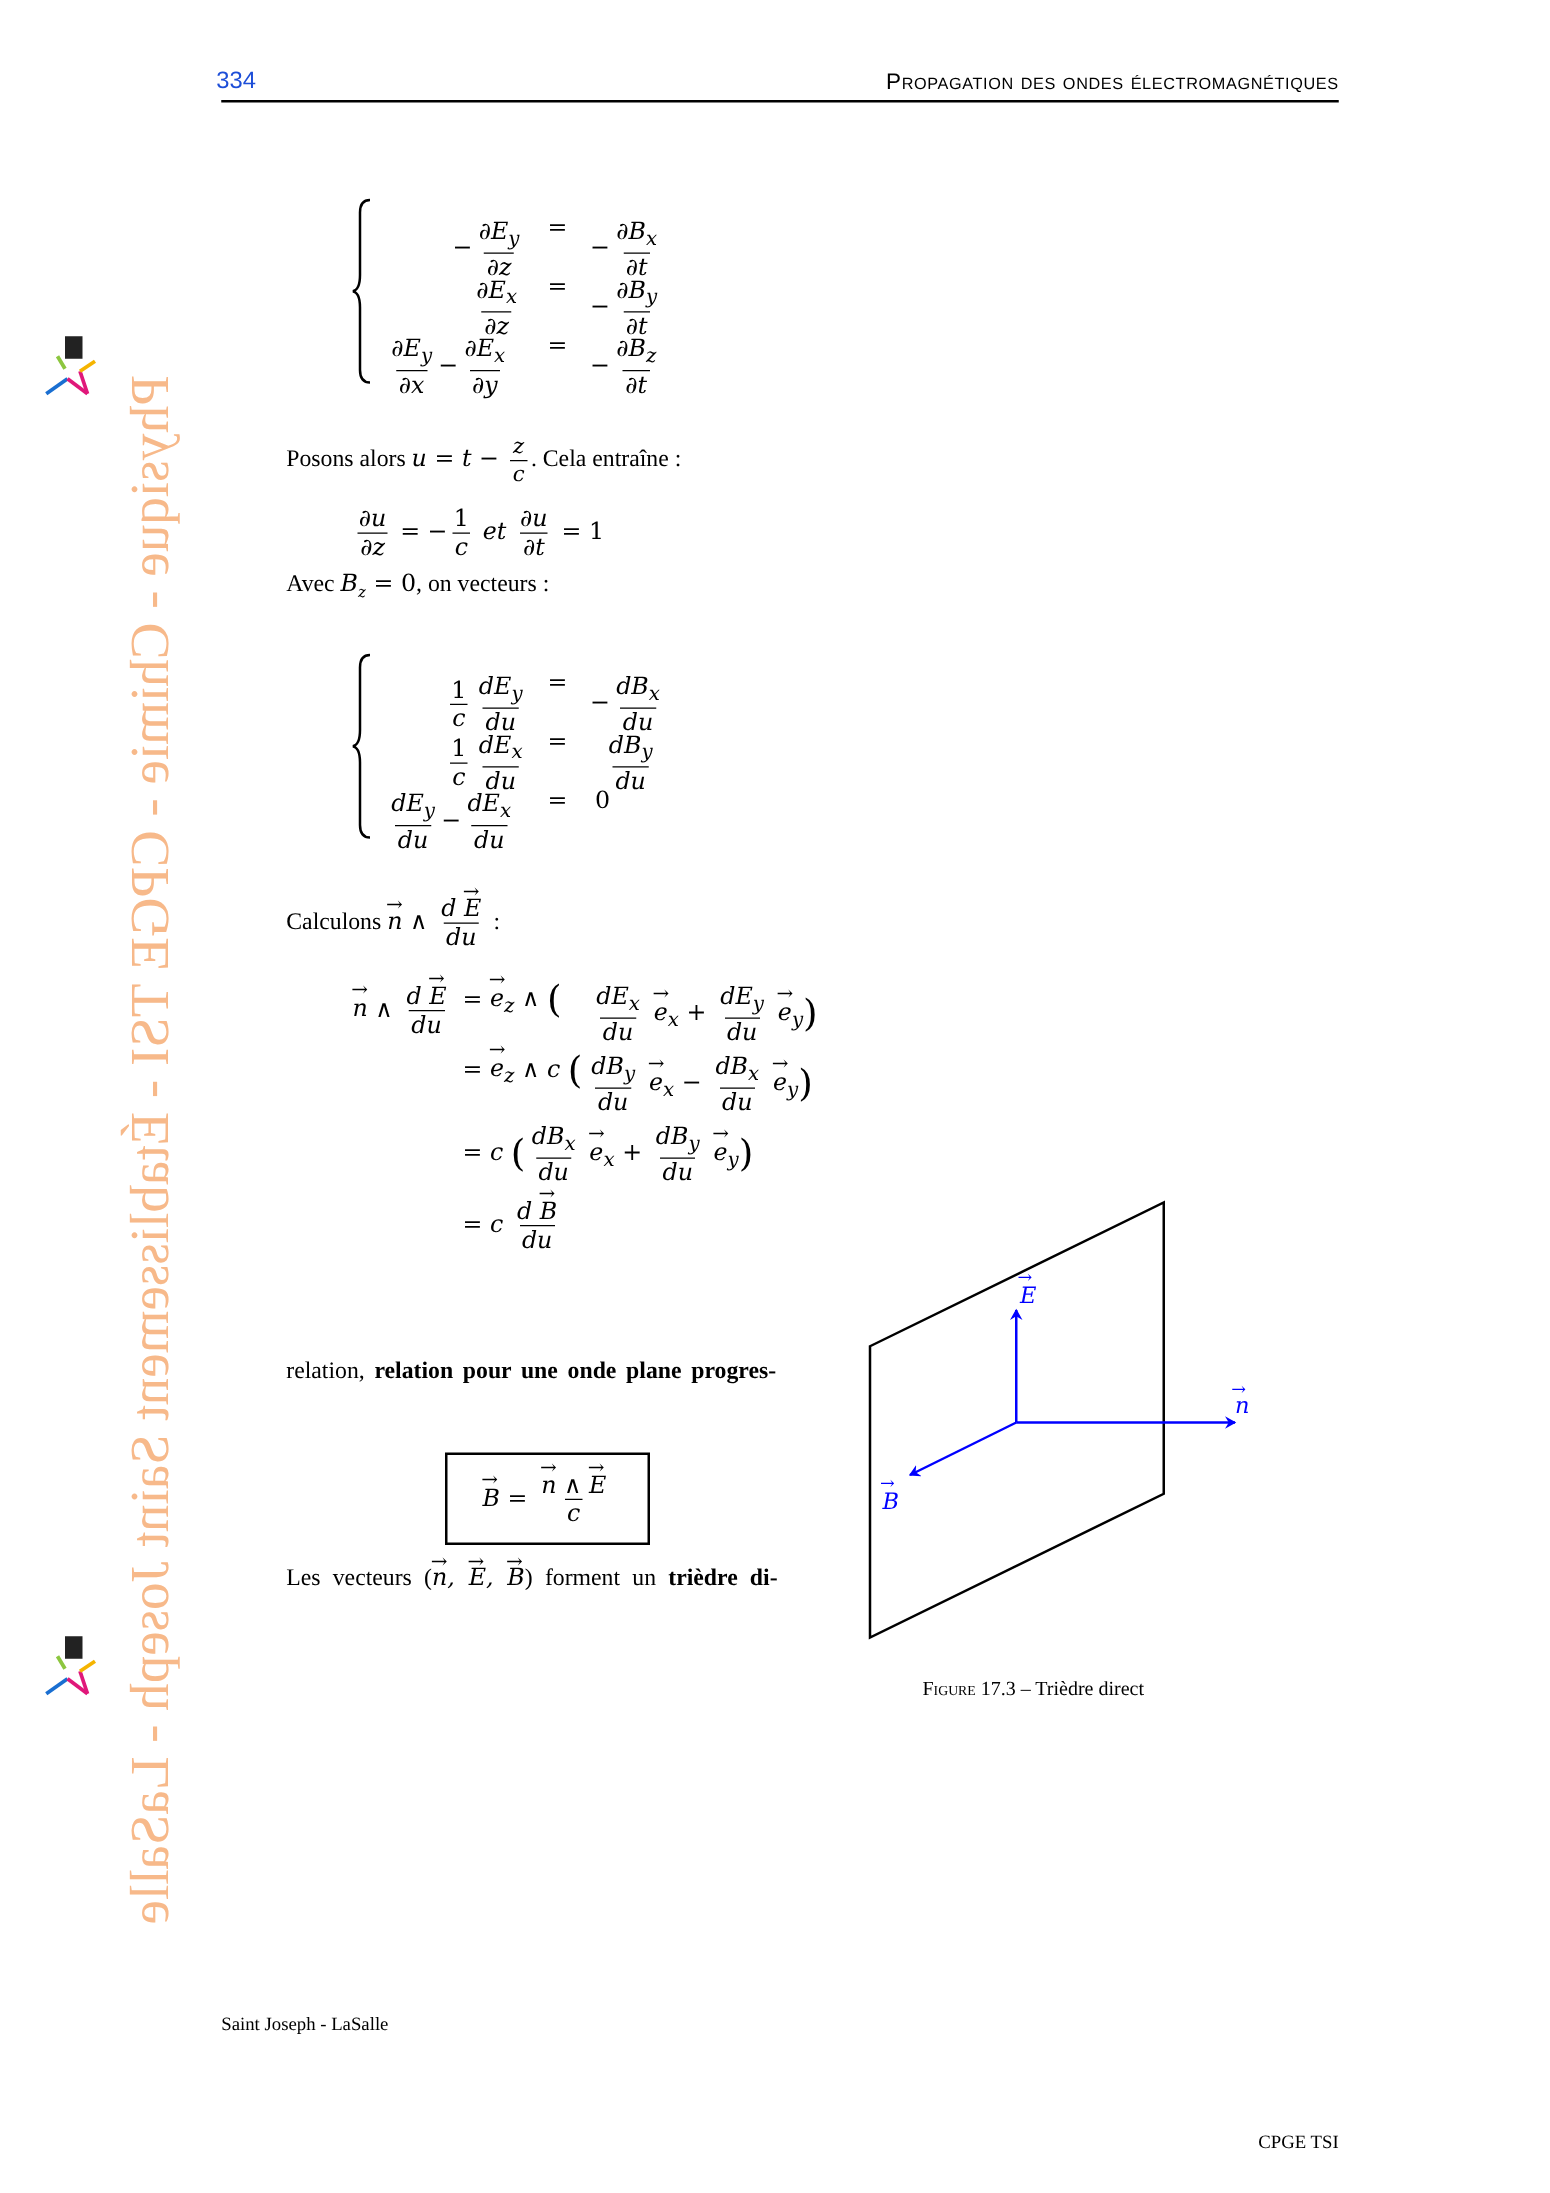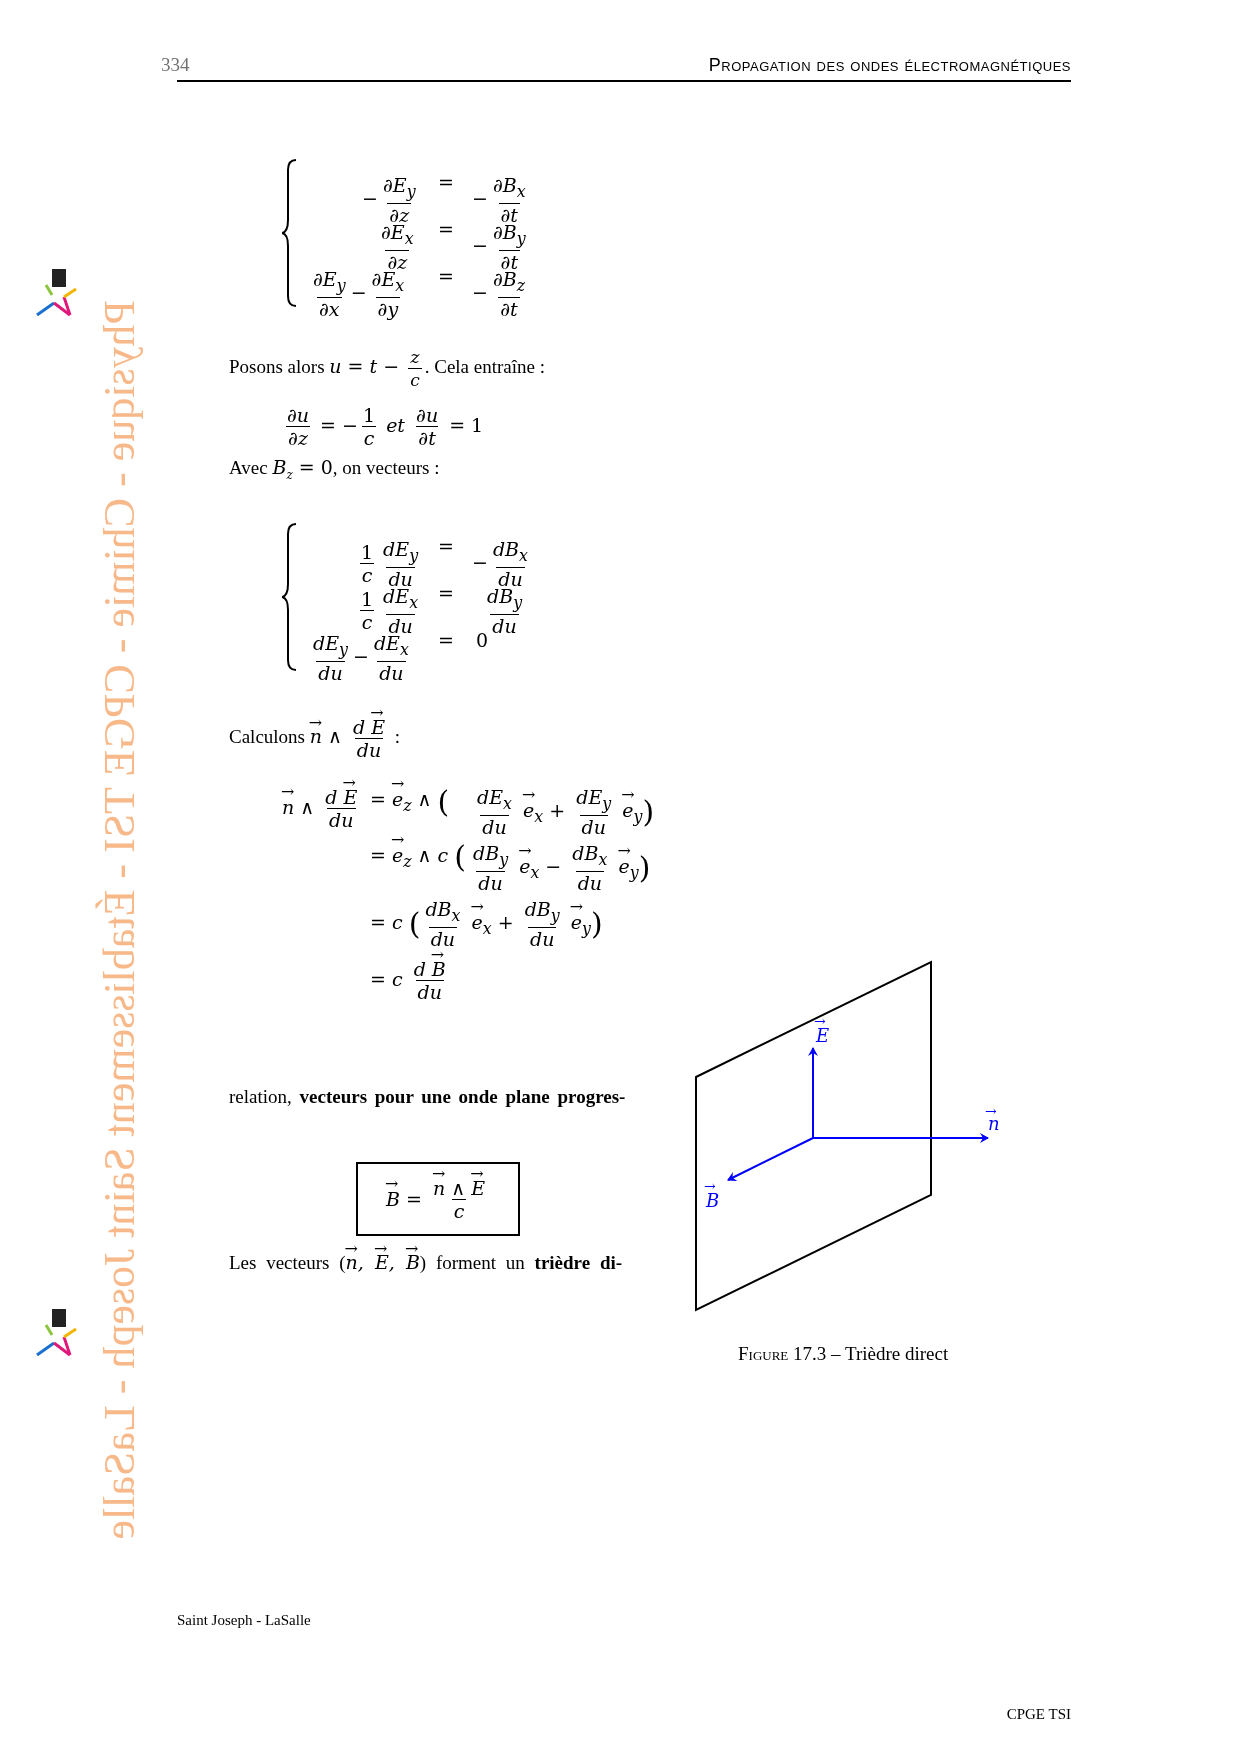--- a/index.html
+++ b/index.html
@@ -2,35 +2,35 @@
 <html><head>
 <meta charset="utf-8">
 <style>
   html, body { margin:0; padding:0; background:#ffffff; }
   body { width:1240px; height:1754px; position:relative; overflow:hidden;
          font-family:"Liberation Serif", "DejaVu Serif", serif; color:#000; }
   .abs { position:absolute; }
   .math { font-family:"DejaVu Serif", "Liberation Serif", serif; font-style:italic; }
   .rm { font-style:normal; }
   
-  .hdr-num { left:161px; top:54px; font-family:Liberation Serif, serif; font-size:19px; color:#737373; }
+  .hdr-num { left:173px; top:54px; font-family:Liberation Sans, sans-serif; font-size:19px; color:#1d4ed8; }
   .hdr-title { right:169px; top:55px; font-family:"Liberation Sans", sans-serif; font-size:18px; letter-spacing:0.5px; font-variant:small-caps; }
   .hdr-rule { left:177px; top:80px; width:894px; height:2px; background:#000; }
   .logo { width:50px; height:60px; }
   
   .para { font-size:19px; line-height:25px; }
   .frac { display:inline-flex; flex-direction:column; align-items:center; vertical-align:middle; margin:16px 3px; }
   .frac .n { padding:0 2px; line-height:22px; }
   .frac .d { padding:0 2px; line-height:22px; border-top:1.6px solid #000; }
   .eq { font-size:19px; white-space:nowrap; }
   .vec { position:relative; display:inline-block; }
   .vec::before { content:"\2192"; position:absolute; left:-1px; top:-14px; font-size:16px; font-style:normal; }
   .bold { font-weight:bold; }
   .footer { font-size:15px; font-family:"Liberation Serif", serif; }
-  .caption { font-size:19px; }
+  .caption { font-size:16px; }
   .caption .sc { font-variant:small-caps; }
   .boxed { border:2px solid #000; }
 </style>
 </head>
 <body>
 
 <div class="abs hdr-num">334</div>
 <div class="abs hdr-title">Propagation des ondes électromagnétiques</div>
 <div class="abs hdr-rule"></div>
 
@@ -208,21 +208,21 @@
         <span class="d">du</span>
       </span> <span class="vec">e<sub>y</sub></span><span class="rm" style="font-size:30px; vertical-align:middle;">)</span></div>
 
   <div class="abs" style="left:88px; top:172px;"><span class="rm">= </span>c <span class="frac">
         <span class="n">d <span class="vec">B</span></span>
         <span class="d">du</span>
       </span></div>
 </div>
 
 <div class="abs para" style="left:229px; top:1084px; width:420px; text-align:justify;">
-  <div style="white-space:nowrap; word-spacing:3px;"><span>relation,</span> <span class="bold">vecteurs pour une onde plane progres-</span></div>
+  <div style="white-space:nowrap; word-spacing:3px;"><span>relation,</span> <span class="bold">relation pour une onde plane progres-</span></div>
 </div>
 
 <div class="abs boxed eq math" style="left:356px; top:1162px; width:160px; height:70px; display:flex; align-items:center; justify-content:center;">
   <span class="vec">B</span>
     <span class="rm">&nbsp;=&nbsp;</span>
     <span class="frac">
       <span class="n"><span class="vec">n</span> <span class="rm">∧</span> <span class="vec">E</span></span>
       <span class="d">c</span>
     </span>
 </div>

